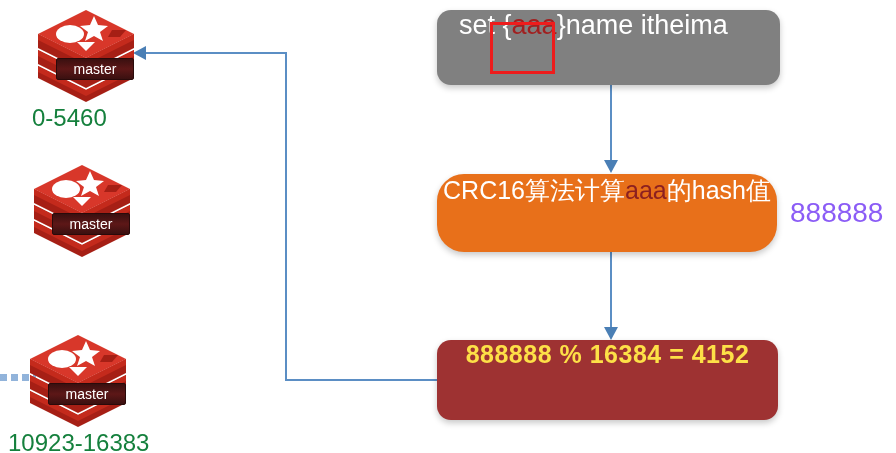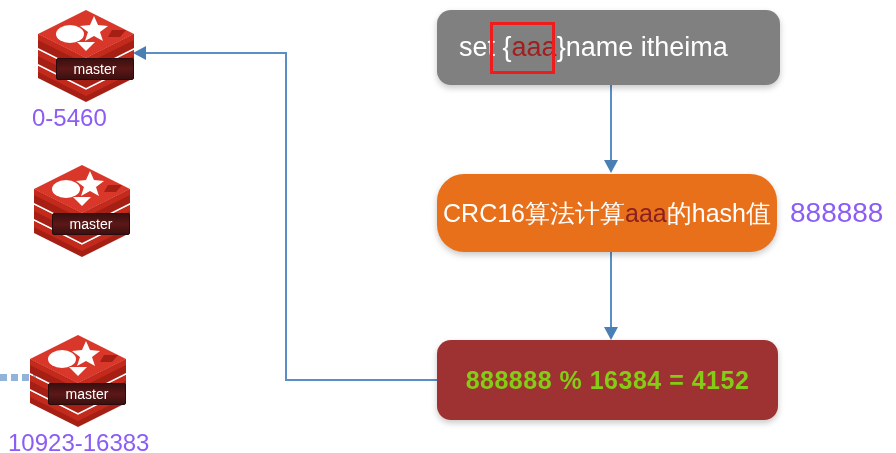--- a/index.html
+++ b/index.html
@@ -41,37 +41,37 @@
     border-left: 7px solid transparent;
     border-right: 7px solid transparent;
     border-top: 13px solid #4a7fb5;
   }
 
   
   .pbox {
     position: absolute;
     border-radius: 14px;
     display: flex;
-    align-items: center;
+    align-items: flex-start;
     box-sizing: border-box;
     box-shadow: 0 3px 6px rgba(0,0,0,0.22);
   }
   .pbox-gray {
     background: #808080;
     color: #ffffff;
   }
   .pbox-orange {
     background: #e8701a;
     color: #ffffff;
     justify-content: center;
     border-radius: 27px;
   }
   .pbox-darkred {
     background: #9e3232;
-    color: #84cc16;
+    color: #fde047;
     justify-content: center;
   }
   .cmd-text {
     font-size: 27px;
     letter-spacing: 0px;
     white-space: nowrap;
     padding-left: 22px;
   }
   .cmd-text .hl { color: #a02020; }
   .cmd-text .brace { color: #ffffff; }
@@ -110,21 +110,21 @@
     position: absolute;
     width: 190px;
   }
   .redis-icon {
     position: relative;
     width: 108px;
     height: 96px;
   }
   .node-label {
     font-size: 24px;
-    color: #8b5cf6;
+    color: #15803d;
     white-space: nowrap;
     letter-spacing: 0px;
   }
 
   .master-band {
     position: absolute;
     left: 24px;
     top: 52px;
     width: 78px;
     height: 22px;

